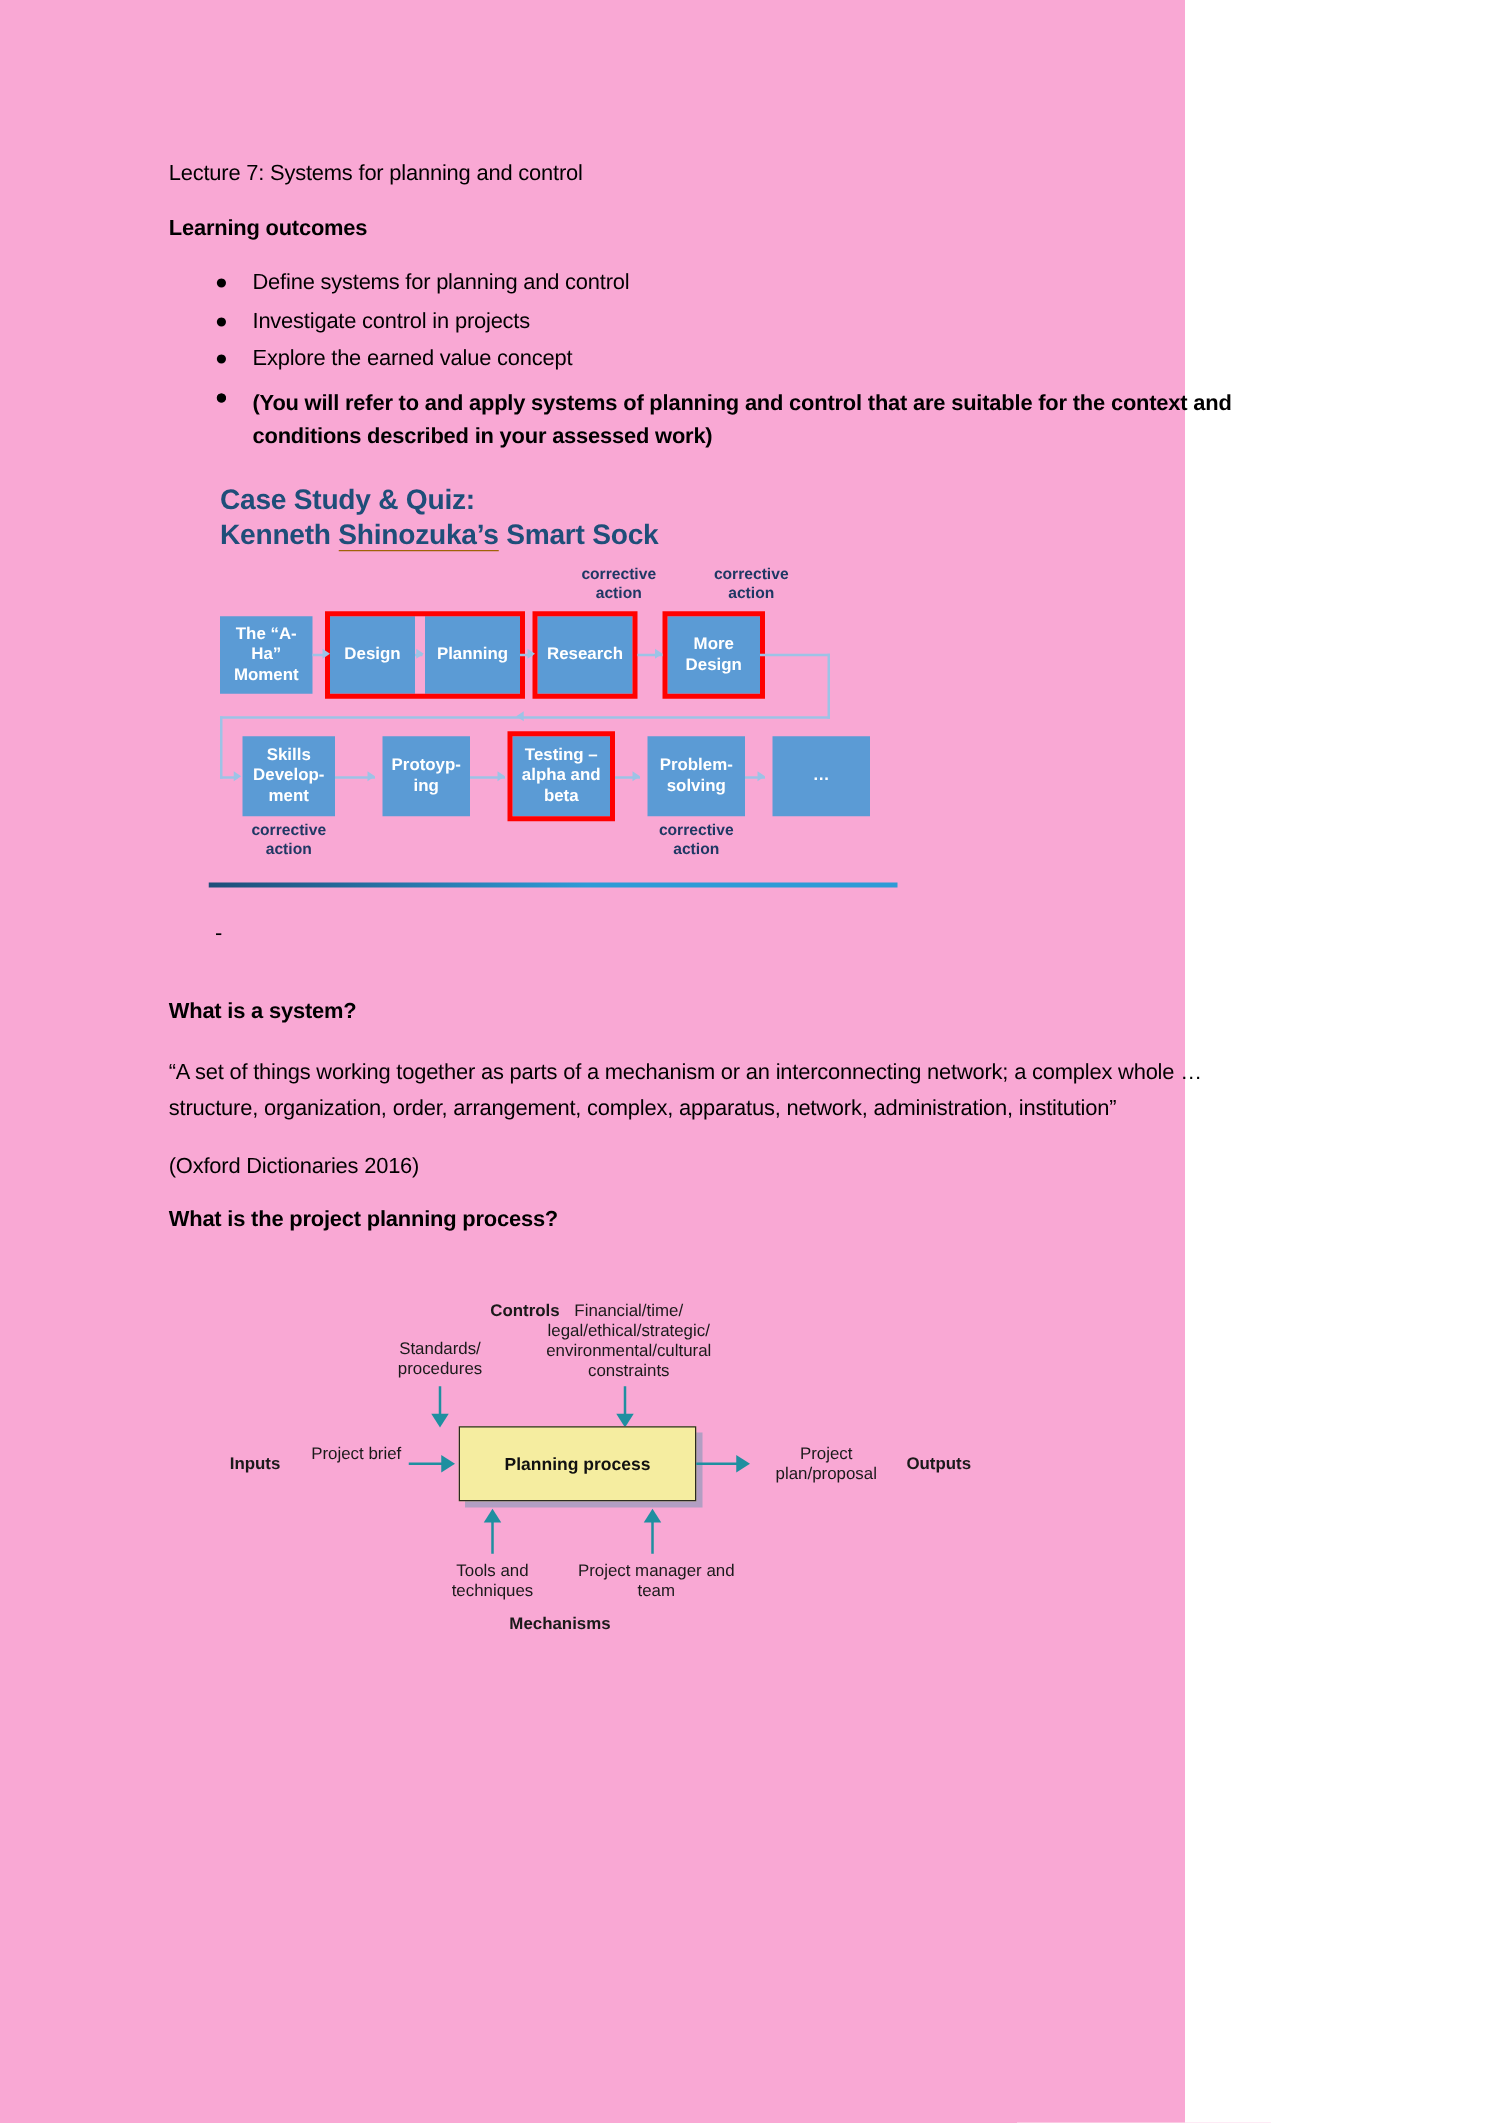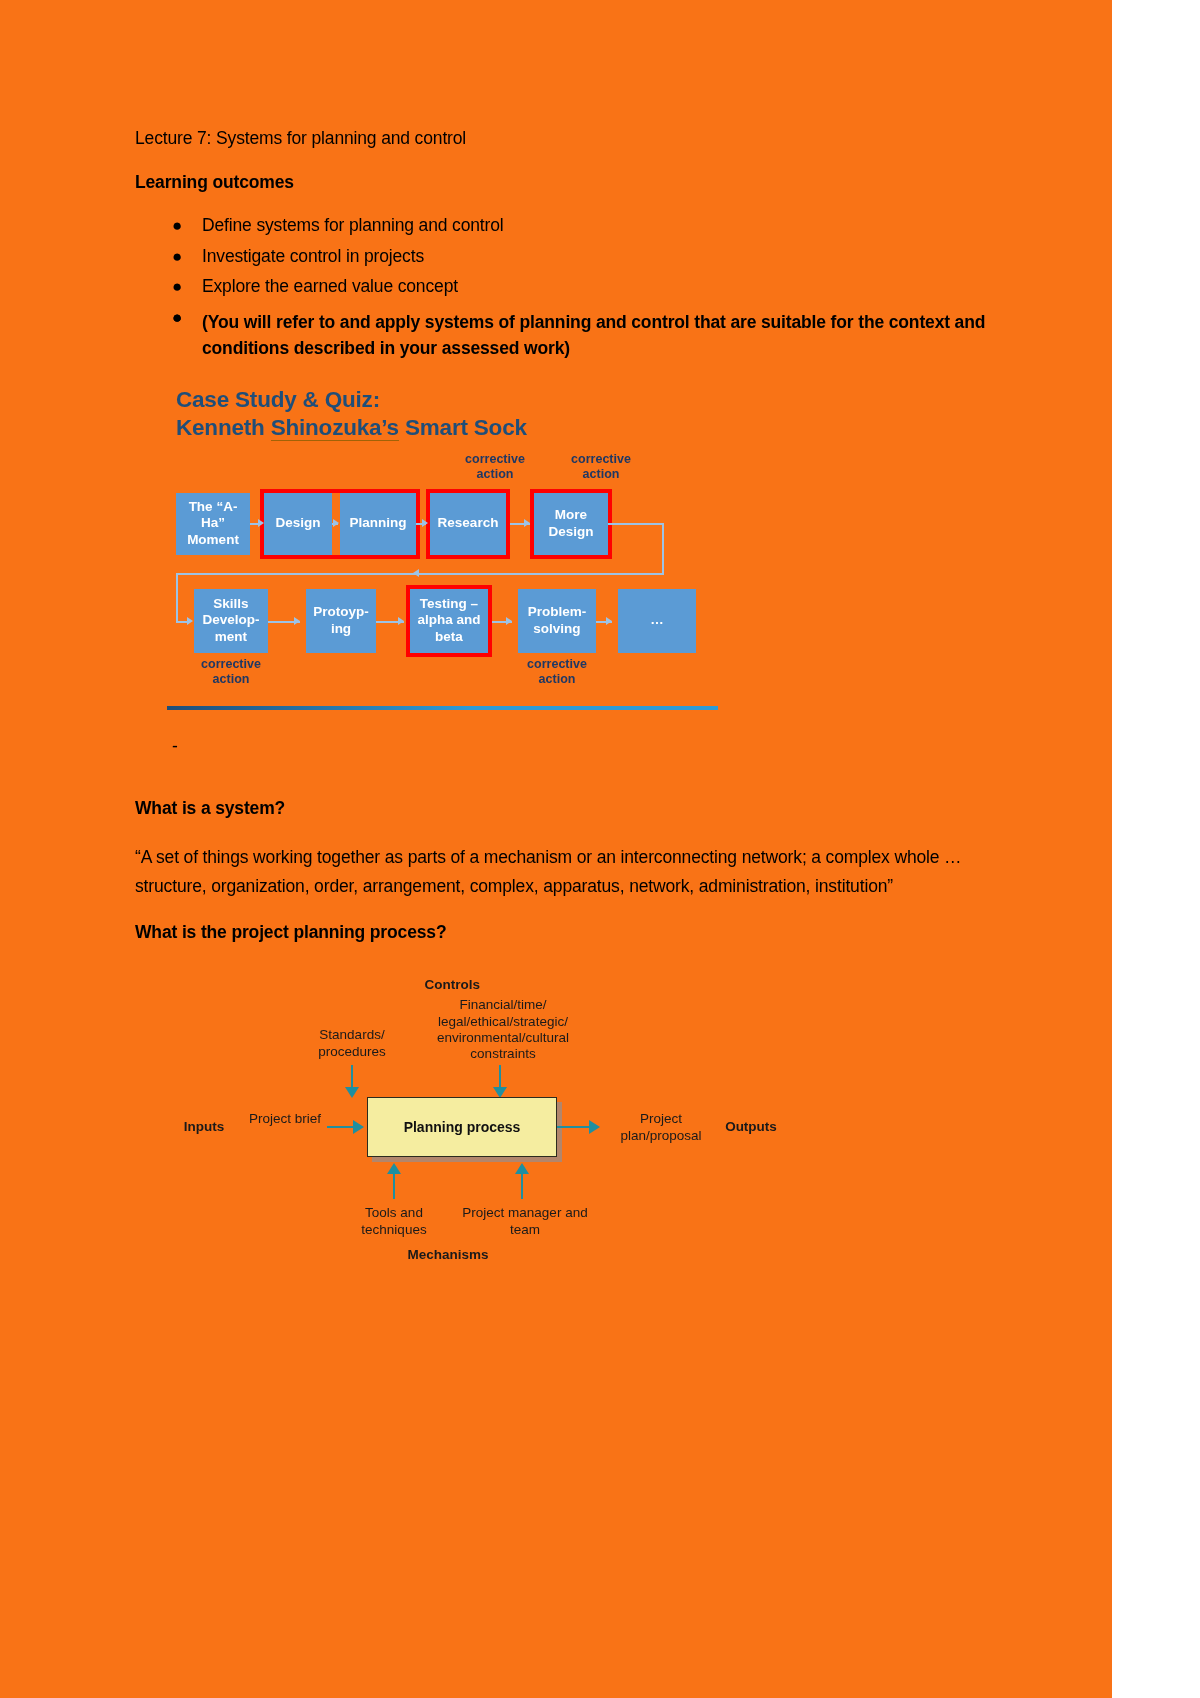--- a/index.html
+++ b/index.html
@@ -11,23 +11,23 @@
     width: 1200px;
     height: 1698px;
     font-family: "Liberation Sans", sans-serif;
     color: #000000;
     position: relative;
     overflow: hidden;
   }
   .page {
     position: absolute;
     left: 0; top: 0;
-    width: 1112px;
+    width: 948px;
     height: 1698px;
-    background: #f97316;
+    background: #f9a8d4;
   }
   .content {
     position: absolute;
     left: 135px;
     top: 130px;
     width: 865px;
   }
 
   
   .para {
@@ -325,26 +325,27 @@
         <span class="dash-mark">-</span>
       </li>
     </ul>
 
     <div style="height:62px;"></div>
 
     <p class="para bold">What is a system?</p>
 
     <p class="quote-block">“A set of things working together as parts of a mechanism or an interconnecting network; a complex whole … structure, organization, order, arrangement, complex, apparatus, network, administration, institution”</p>
 
+    <p class="para">(Oxford Dictionaries 2016)</p>
 
     <p class="para bold">What is the project planning process?</p>
 
     <div class="fig2">
 
-      <div class="f2-lbl bold" style="left:205px; top:8px; width:120px;text-align:right;">Controls</div>
+      <div class="f2-lbl bold" style="left:205px; top:28px; width:120px;">Controls</div>
 
       <div class="f2-lbl" style="left:142px; top:58px; width:110px;">Standards/ procedures</div>
       <div class="f2-lbl" style="left:258px; top:28px; width:180px;">Financial/time/ legal/ethical/strategic/ environmental/cultural constraints</div>
 
       <div class="tl tl-v" style="left:196px; top:96px; height:26px;"></div>
       <div class="tri-down" style="left:190px; top:118px;"></div>
       <div class="tl tl-v" style="left:344px; top:96px; height:26px;"></div>
       <div class="tri-down" style="left:338px; top:118px;"></div>
 
       <div class="f2-box">Planning process</div>

